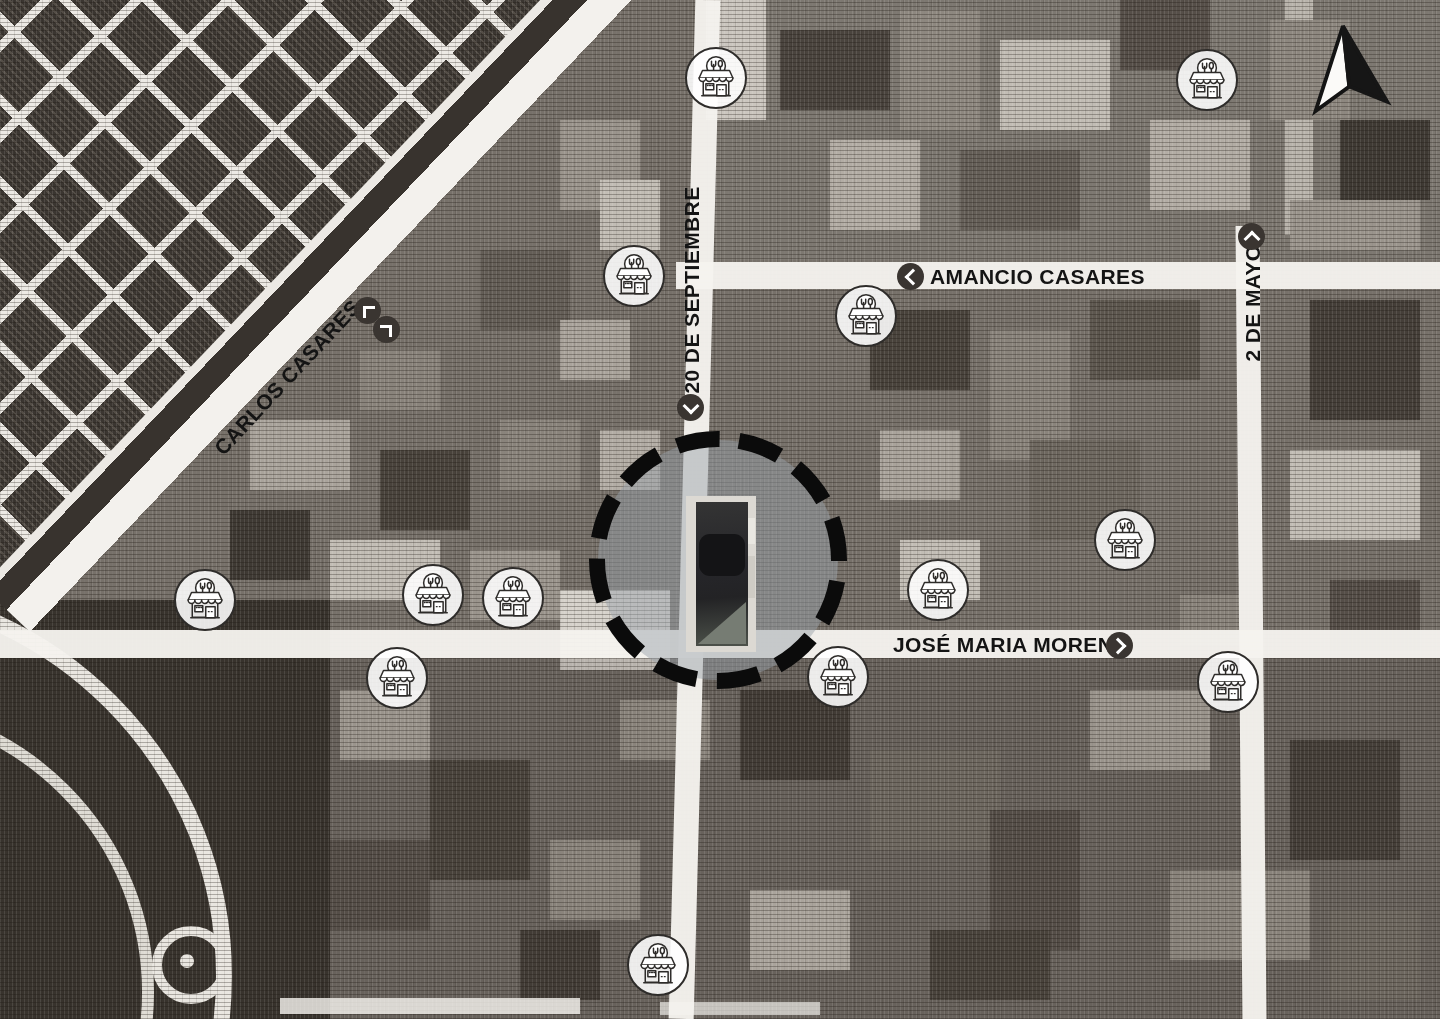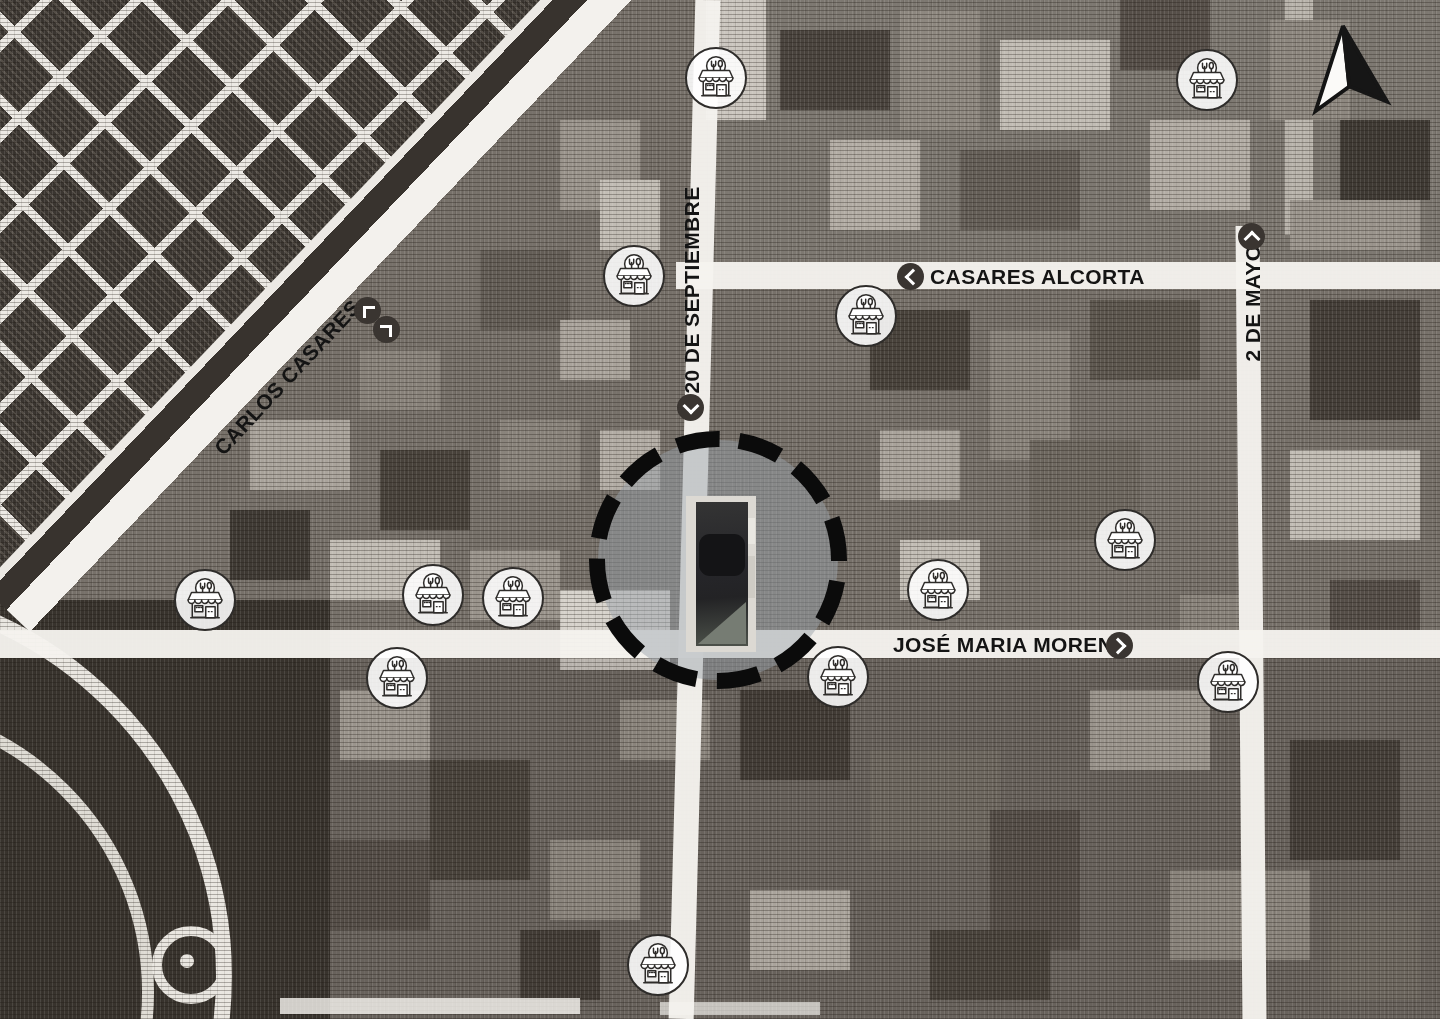--- a/index.html
+++ b/index.html
@@ -160,21 +160,21 @@
 
   <div class="bld" style="left:686px;top:496px;width:70px;height:156px;background:#dcd9d3;"></div>
   <div class="bld" style="left:696px;top:502px;width:52px;height:144px;background:linear-gradient(176deg,#343434 0%,#26262a 45%,#232325 66%,#4d524b 100%);"></div>
   <div class="bld" style="left:699px;top:534px;width:46px;height:42px;background:#141416;border-radius:11px;"></div>
   <div class="bld" style="left:698px;top:602px;width:48px;height:42px;background:#767c73;clip-path:polygon(0 100%,100% 0,100% 100%);"></div>
   <div class="bld" style="left:748px;top:518px;width:7px;height:26px;background:#e9e7e1;"></div>
   <div class="bld" style="left:748px;top:556px;width:7px;height:42px;background:#cfccc5;"></div>
 
   <div class="street-label" style="left:218px;top:438px;transform:rotate(-47deg);transform-origin:0 50%;">CARLOS CASARES</div>
   <div class="street-label rot-ccw" style="left:691px;top:290px;">20 DE SEPTIEMBRE</div>
-  <div class="street-label" style="left:930px;top:263px;">CASARES ALCORTA</div>
+  <div class="street-label" style="left:930px;top:263px;">AMANCIO CASARES</div>
   <div class="street-label rot-ccw" style="left:1252px;top:303px;">2 DE MAYO</div>
   <div class="street-label" style="left:893px;top:631px;">JOSÉ MARIA MORENO</div>
 
   <div class="chev-badge dir-nw" style="left:354px;top:297px;">
       <span class="chev"></span>
     </div>
   <div class="chev-badge dir-ne" style="left:373px;top:316px;">
       <span class="chev"></span>
     </div>
   <div class="chev-badge dir-down" style="left:677px;top:394px;">

